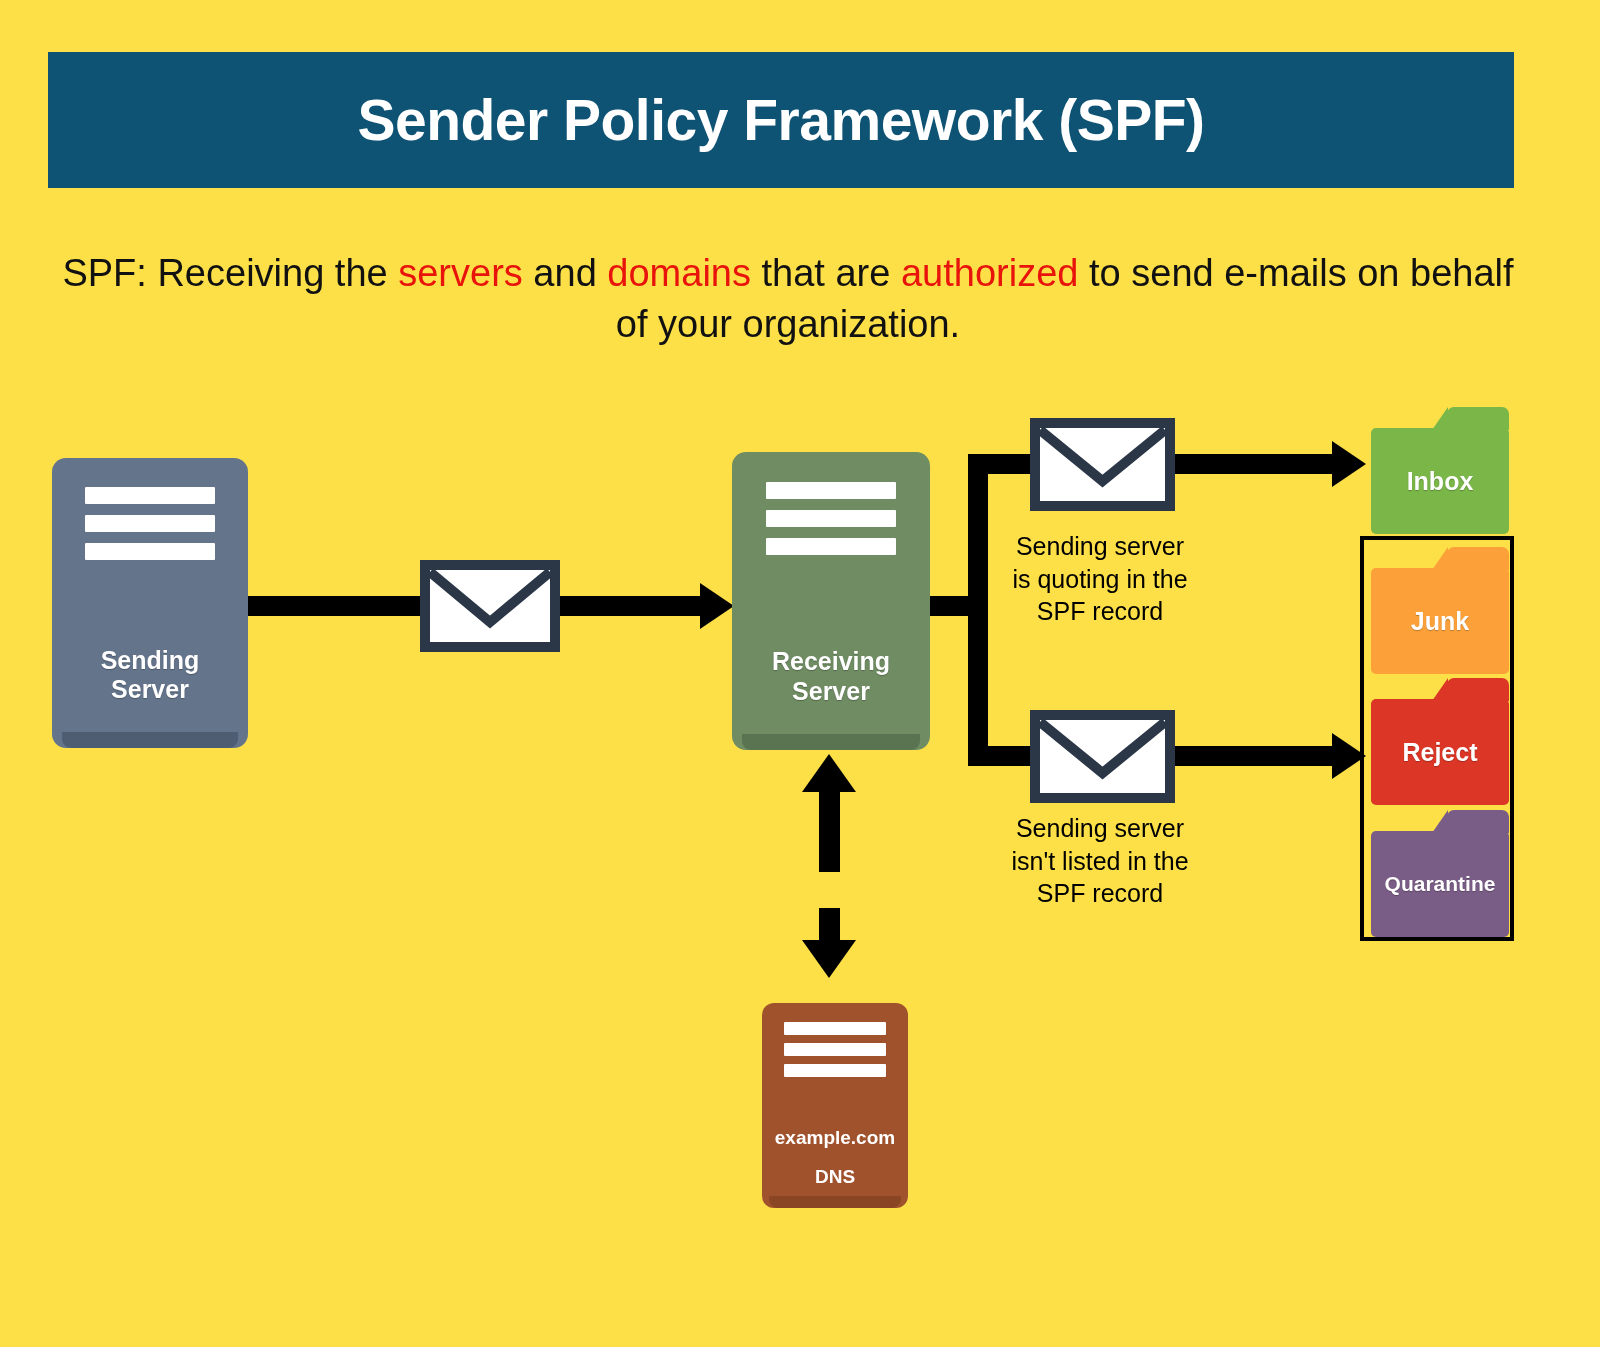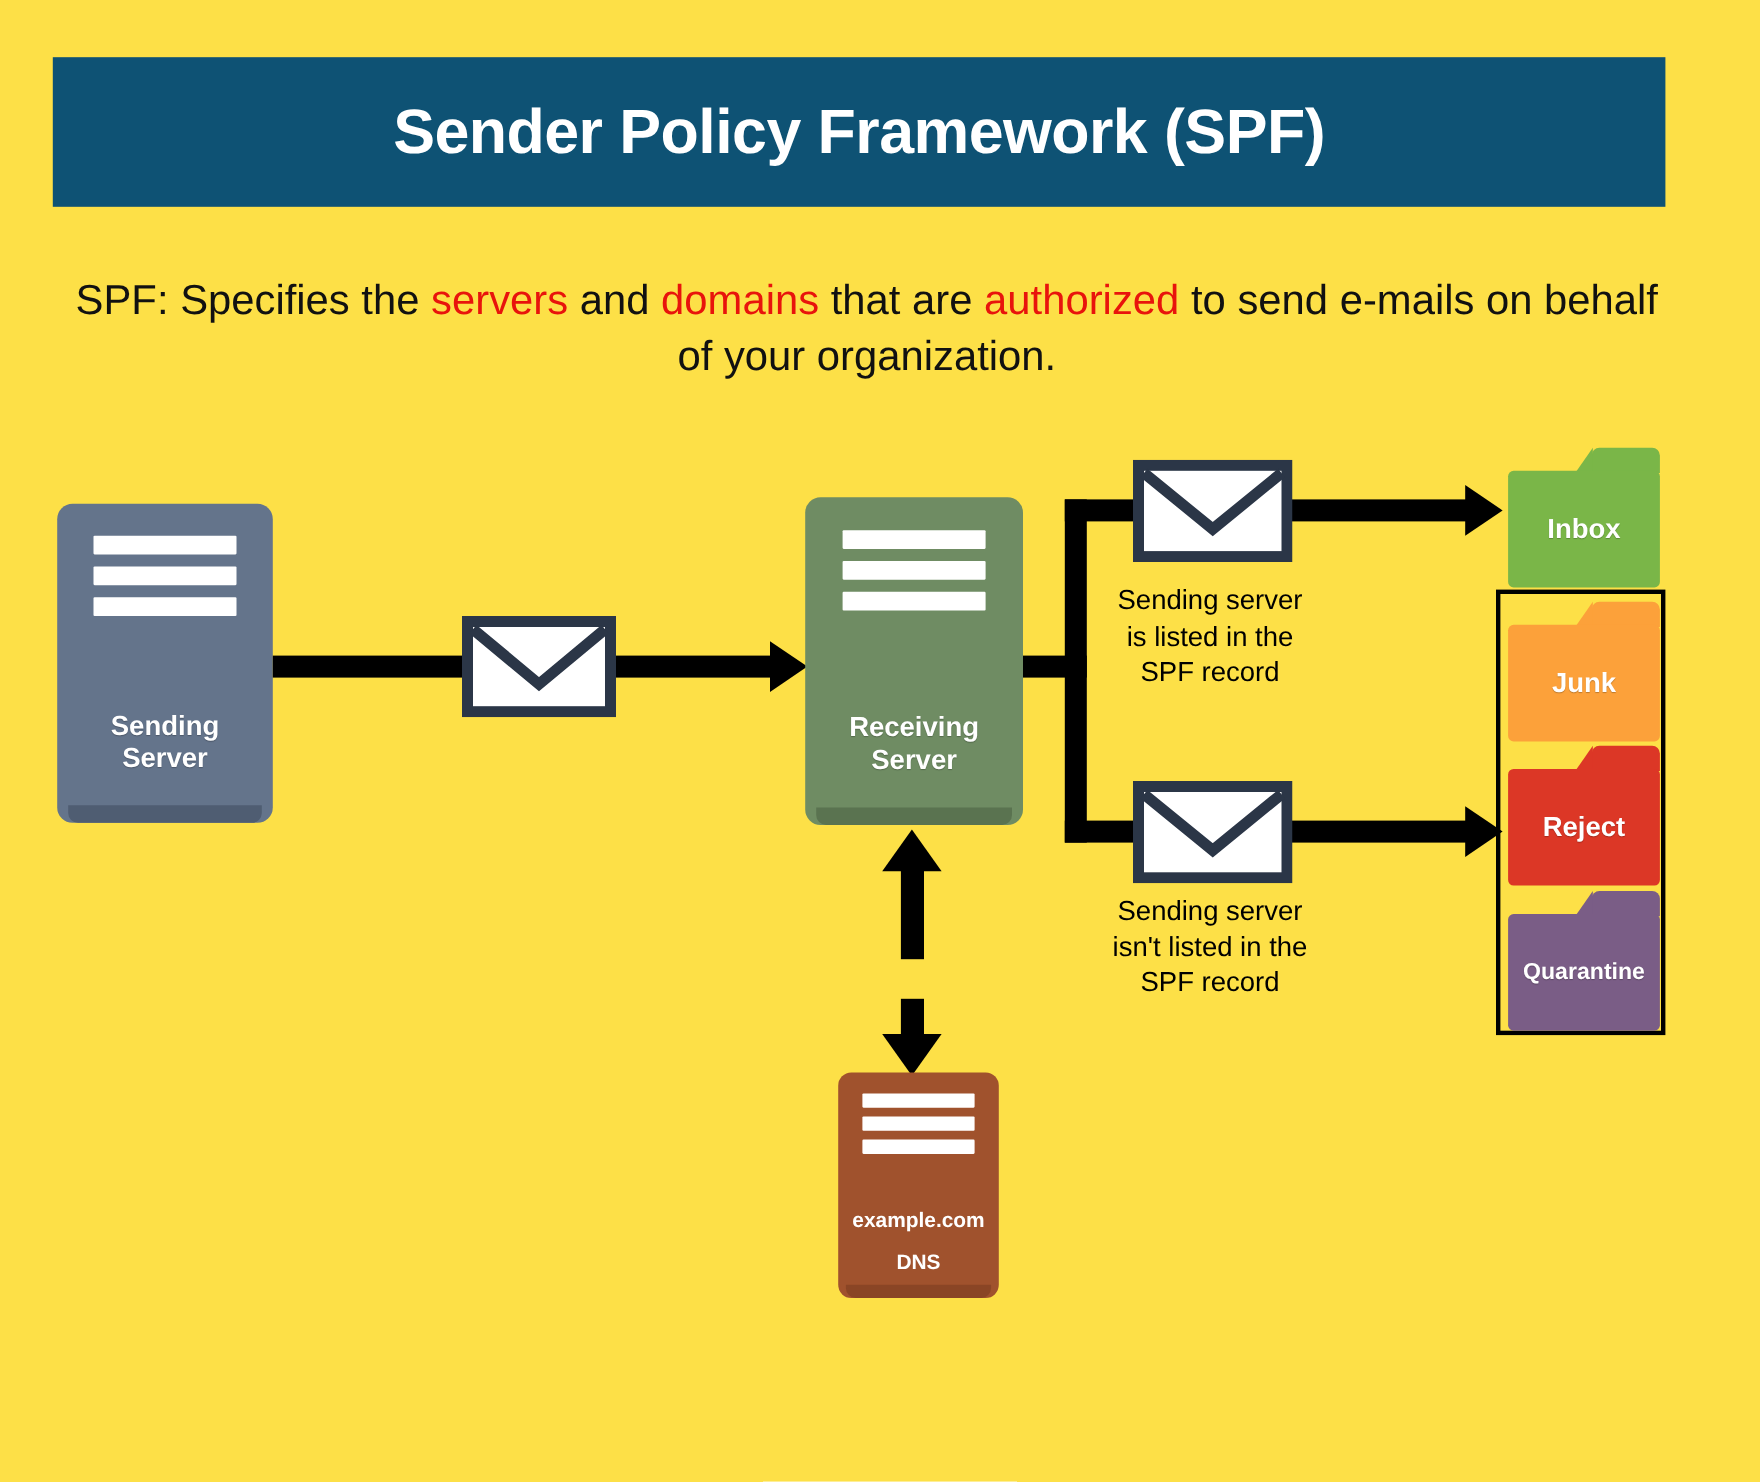--- a/index.html
+++ b/index.html
@@ -114,21 +114,21 @@
     top: 452px;
     width: 198px;
     height: 298px;
     background: #6f8c63;
   }
   #receiving-server .base { background: #5a7350; }
 
   
   #dns-server {
     left: 762px;
-    top: 975px;
+    top: 1003px;
     width: 146px;
     height: 205px;
     background: #a0522d;
     border-radius: 12px;
   }
   #dns-server .base { background: #8a4525; height: 12px; }
   #dns-server .server-bars { width: 70%; margin-top: 13%; gap: 8px; }
   #dns-server .server-bars i { height: 13px; }
   #dns-server .dns-labels {
     margin-top: auto;
@@ -244,21 +244,21 @@
 </head>
 <body>
 
 <div id="slide">
 
   <div class="header-banner">
     <div class="header-title">Sender Policy Framework (SPF)</div>
   </div>
 
   <div class="subtitle">
-    <span>SPF: Specifies the </span><span class="hl">servers</span><span> and </span><span class="hl">domains</span><span> that are </span><span class="hl">authorized</span><span> to send e-mails on behalf of your organization.</span>
+    <span>SPF: Receiving the </span><span class="hl">servers</span><span> and </span><span class="hl">domains</span><span> that are </span><span class="hl">authorized</span><span> to send e-mails on behalf of your organization.</span>
   </div>
 
   <div class="server" id="sending-server">
     <div class="server-bars">
         <i></i>
         <i></i>
         <i></i>
       </div>
     <div class="server-label">
       <div>Sending</div>
@@ -322,21 +322,21 @@
     <svg width="145" height="93" viewBox="0 0 145 93">
       <rect x="5" y="5" width="135" height="83" fill="#ffffff" stroke="#2b3647" stroke-width="10"></rect>
       <path d="M10 12 L72.5 63 L135 12" fill="none" stroke="#2b3647" stroke-width="10" stroke-linejoin="miter"></path>
     </svg>
   </div>
   <div class="line" style="left:1170px; top:454px; width:166px; height:20px;"></div>
   <div class="arrowhead arrow-right" style="left:1332px; top:441px;"></div>
 
   <div class="flow-label" style="left:955px; top:530px; width:290px;">
     <div>Sending server</div>
-    <div>is listed in the</div>
+    <div>is quoting in the</div>
     <div>SPF record</div>
   </div>
 
   <div class="line" style="left:968px; top:746px; width:84px; height:20px;"></div>
   <div class="envelope" style="left:1030px; top:710px; width:145px; height:93px;">
     <svg width="145" height="93" viewBox="0 0 145 93">
       <rect x="5" y="5" width="135" height="83" fill="#ffffff" stroke="#2b3647" stroke-width="10"></rect>
       <path d="M10 12 L72.5 63 L135 12" fill="none" stroke="#2b3647" stroke-width="10" stroke-linejoin="miter"></path>
     </svg>
   </div>

